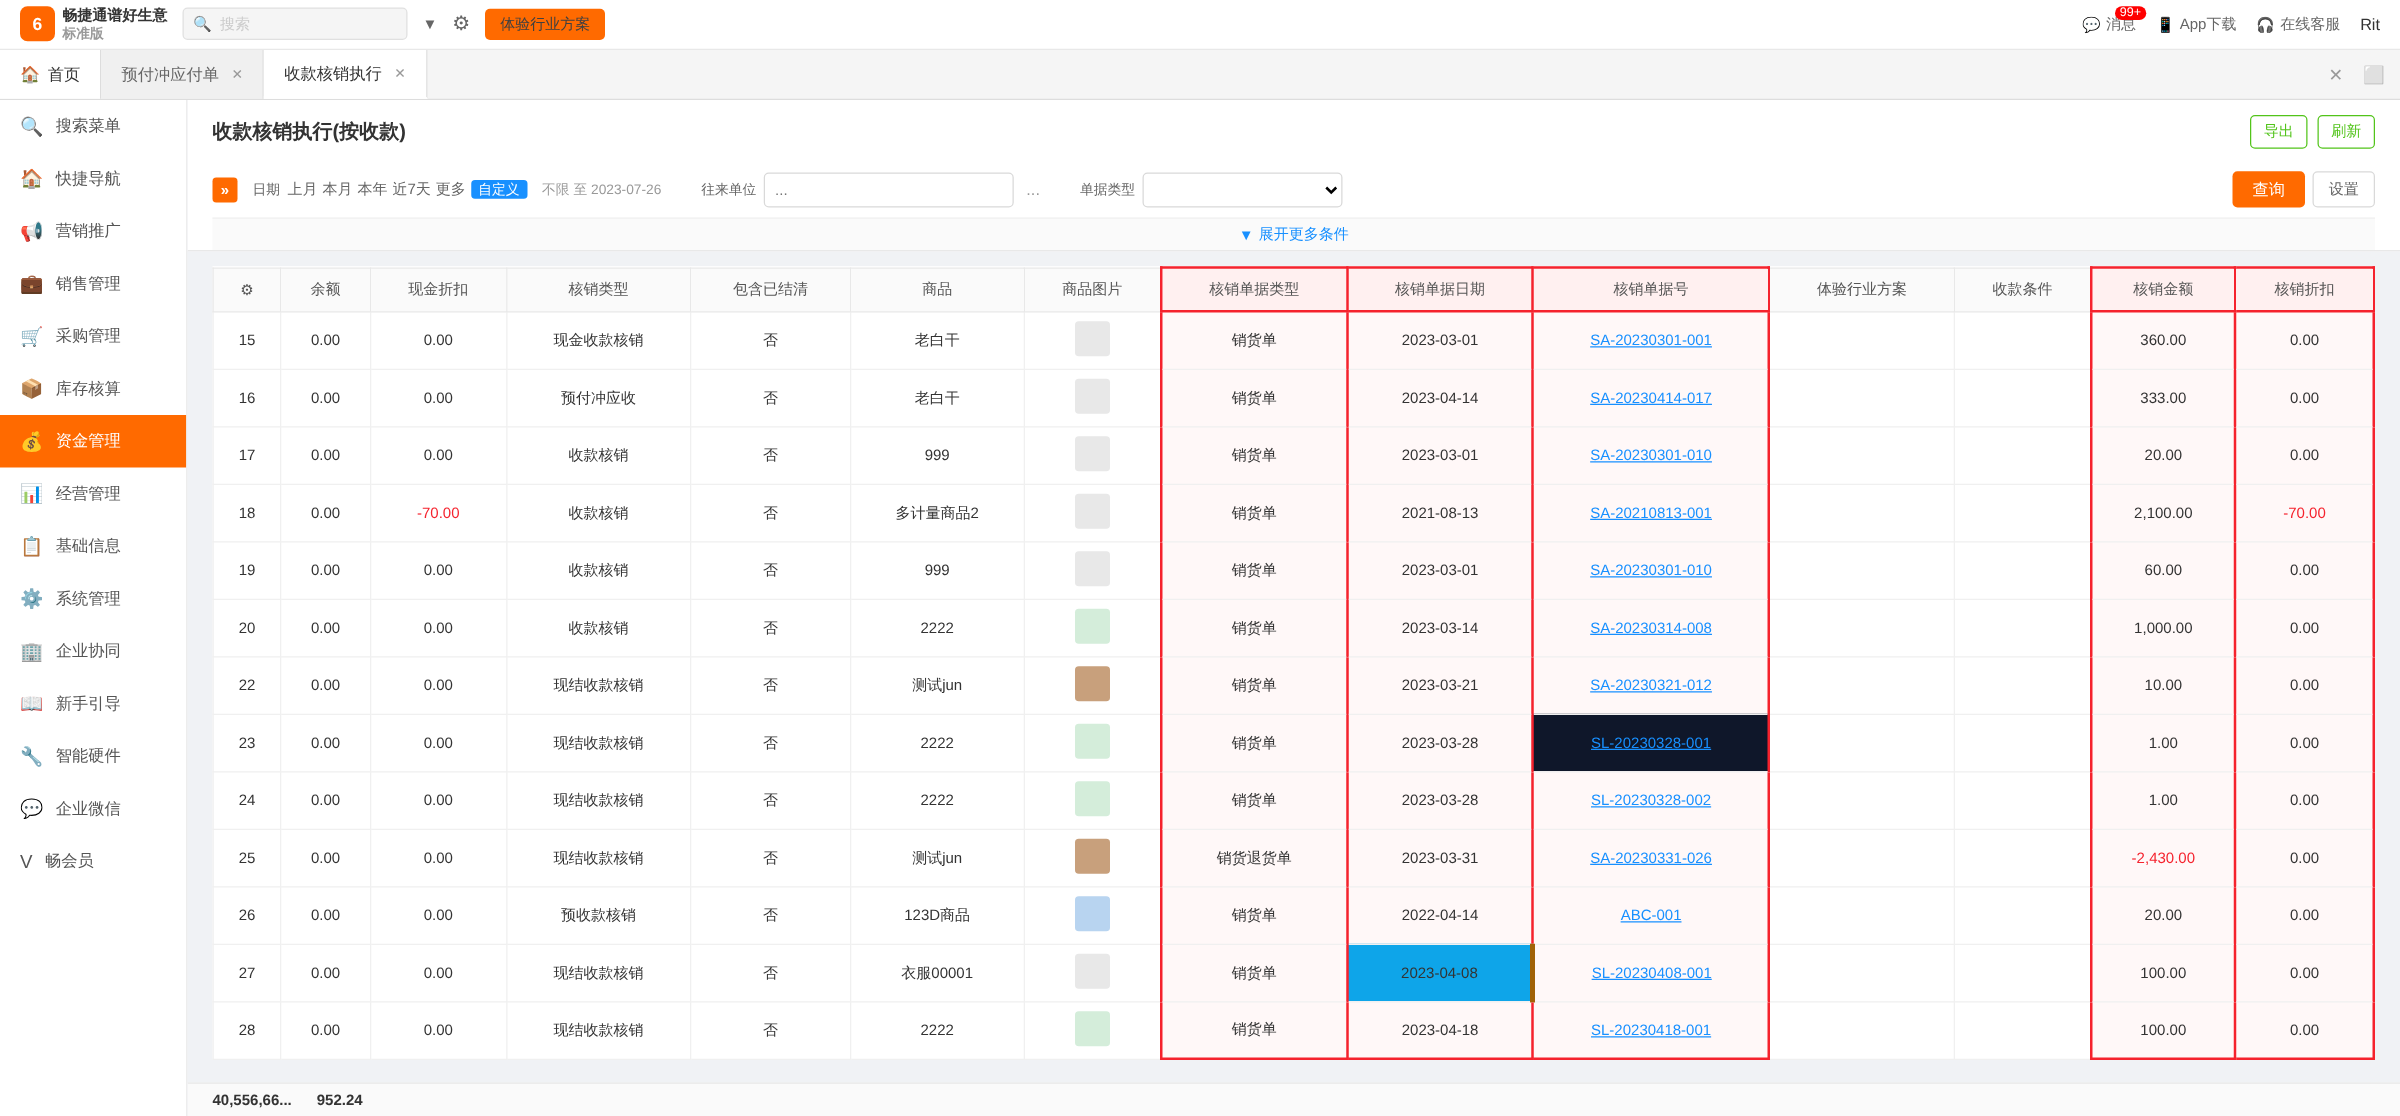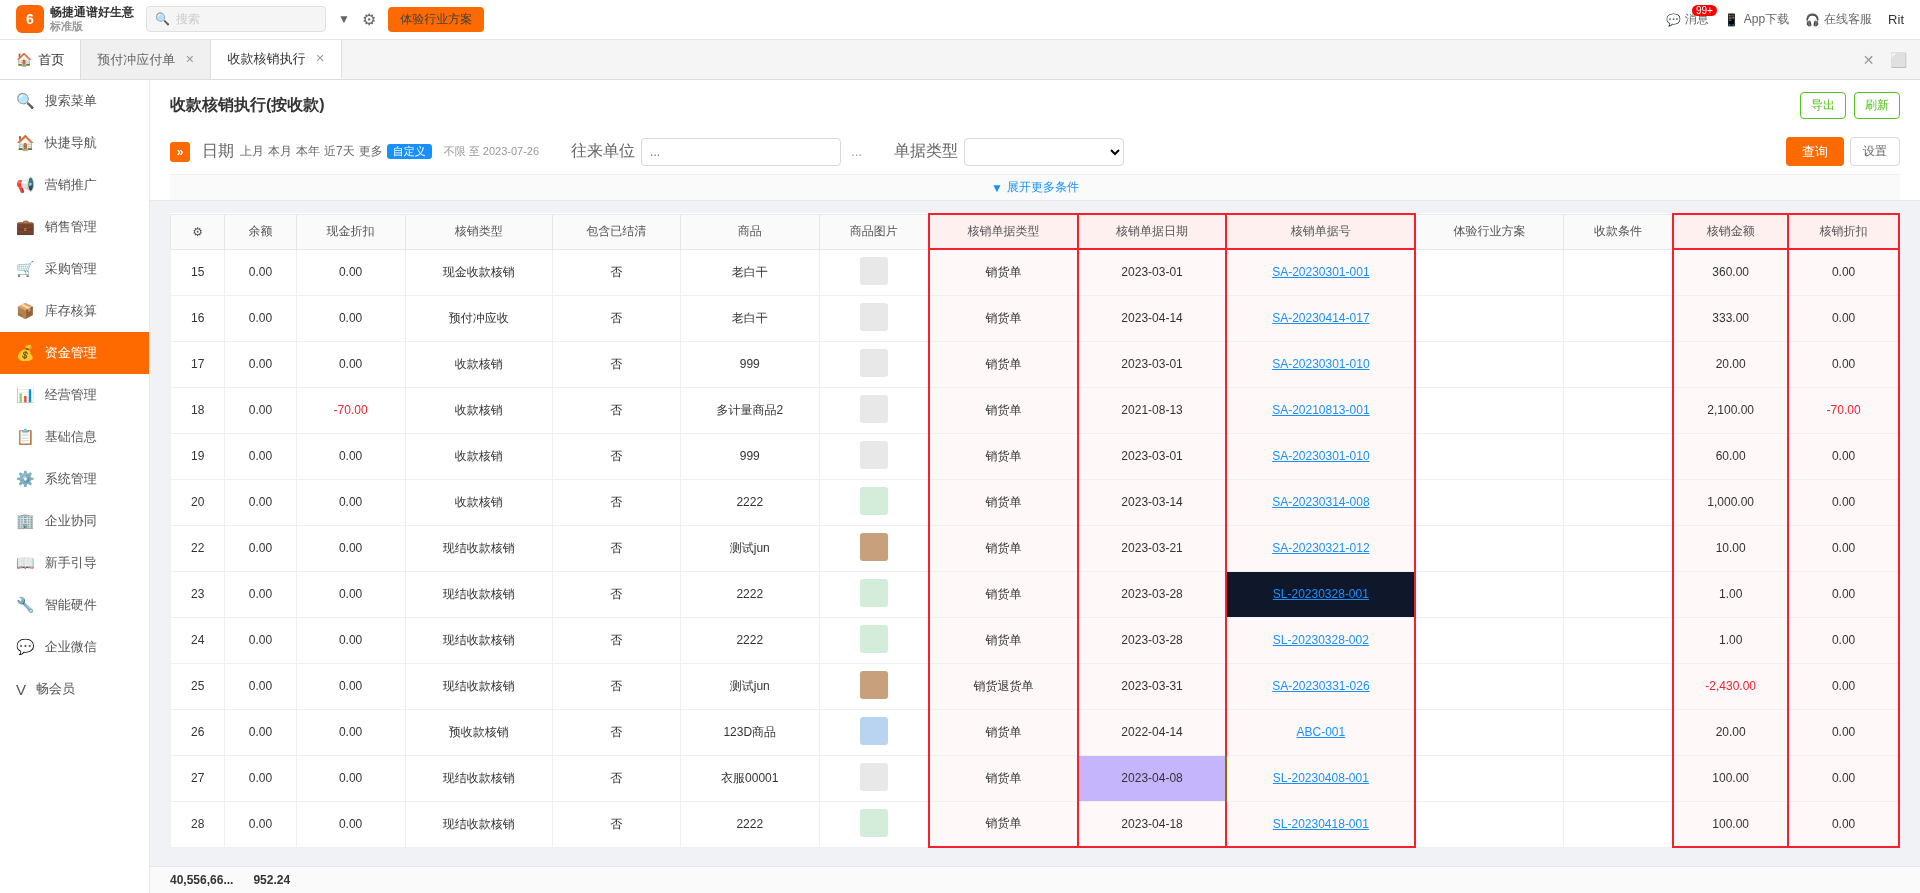--- a/index.html
+++ b/index.html
@@ -46,21 +46,21 @@
     .page-header { background: #fff; padding: 12px 20px 0 20px; border-bottom: 1px solid #e8e8e8; flex-shrink: 0; }
     .page-title-row { display: flex; justify-content: space-between; align-items: center; margin-bottom: 10px; }
     .page-title { font-size: 16px; font-weight: bold; color: #333; }
     .header-actions { display: flex; gap: 8px; }
     .action-btn { display: flex; align-items: center; gap: 4px; padding: 4px 10px; border: 1px solid #e0e0e0; border-radius: 4px; background: #fff; color: #666; font-size: 12px; cursor: pointer; }
     .action-btn.refresh { color: #52c41a; border-color: #52c41a; }
 
     
     .filter-bar { display: flex; align-items: center; padding: 8px 0; gap: 12px; flex-wrap: wrap; }
     .filter-group { display: flex; align-items: center; gap: 6px; }
-    .filter-label { color: #666; font-size: 16px; white-space: nowrap; }
+    .filter-label { color: #666; font-size: 11px; white-space: nowrap; }
     .filter-date-links { display: flex; gap: 4px; align-items: center; }
     .filter-date-links a { color: #666; font-size: 12px; cursor: pointer; text-decoration: none; }
     .filter-date-links .custom-btn { background: #1890ff; color: #fff; border-radius: 3px; padding: 0 6px; font-size: 11px; }
     .filter-input { height: 28px; border: 1px solid #d9d9d9; border-radius: 4px; padding: 0 8px; font-size: 12px; min-width: 120px; }
     .filter-select { height: 28px; border: 1px solid #d9d9d9; border-radius: 4px; padding: 0 8px; font-size: 12px; min-width: 120px; background: #fff; }
     .query-btn { background: #ff6a00; color: #fff; border: none; border-radius: 4px; padding: 5px 16px; font-size: 13px; cursor: pointer; }
     .settings-btn { background: #fff; color: #666; border: 1px solid #d9d9d9; border-radius: 4px; padding: 5px 12px; font-size: 12px; cursor: pointer; }
     .expand-bar { display: flex; align-items: center; justify-content: center; padding: 4px; background: #fafafa; border-top: 1px solid #f0f0f0; cursor: pointer; color: #1890ff; font-size: 12px; gap: 4px; }
 
     
@@ -453,21 +453,21 @@
   </tr>
             <tr>
     <td>27</td>
     <td>0.00</td>
     <td>0.00</td>
     <td>现结收款核销</td>
     <td>否</td>
     <td>衣服00001</td>
     <td><div class="thumb" style="background:#e8e8e8;"></div></td>
     <td style="border-left:2px solid #f5222d;border-right:2px solid #f5222d;background:#fff8f8;">销货单</td>
-    <td style="border-left:2px solid #f5222d;border-right:2px solid #a16207;background:#c4b5fd;">2023-04-08</td>
+    <td style="border-left:2px solid #f5222d;border-right:4px solid #a16207;background:#0ea5e9;">2023-04-08</td>
     <td style="border-left:2px solid #f5222d;border-right:2px solid #f5222d;background:#fff8f8;"><span class="text-link">SL-20230408-001</span></td>
     <td></td>
     <td></td>
     <td style="border-left:2px solid #f5222d;border-right:2px solid #f5222d;background:#fff8f8;">100.00</td>
     <td style="border-left:2px solid #f5222d;border-right:2px solid #f5222d;background:#fff8f8;">0.00</td>
   </tr>
             <tr>
     <td>28</td>
     <td>0.00</td>
     <td>0.00</td>

